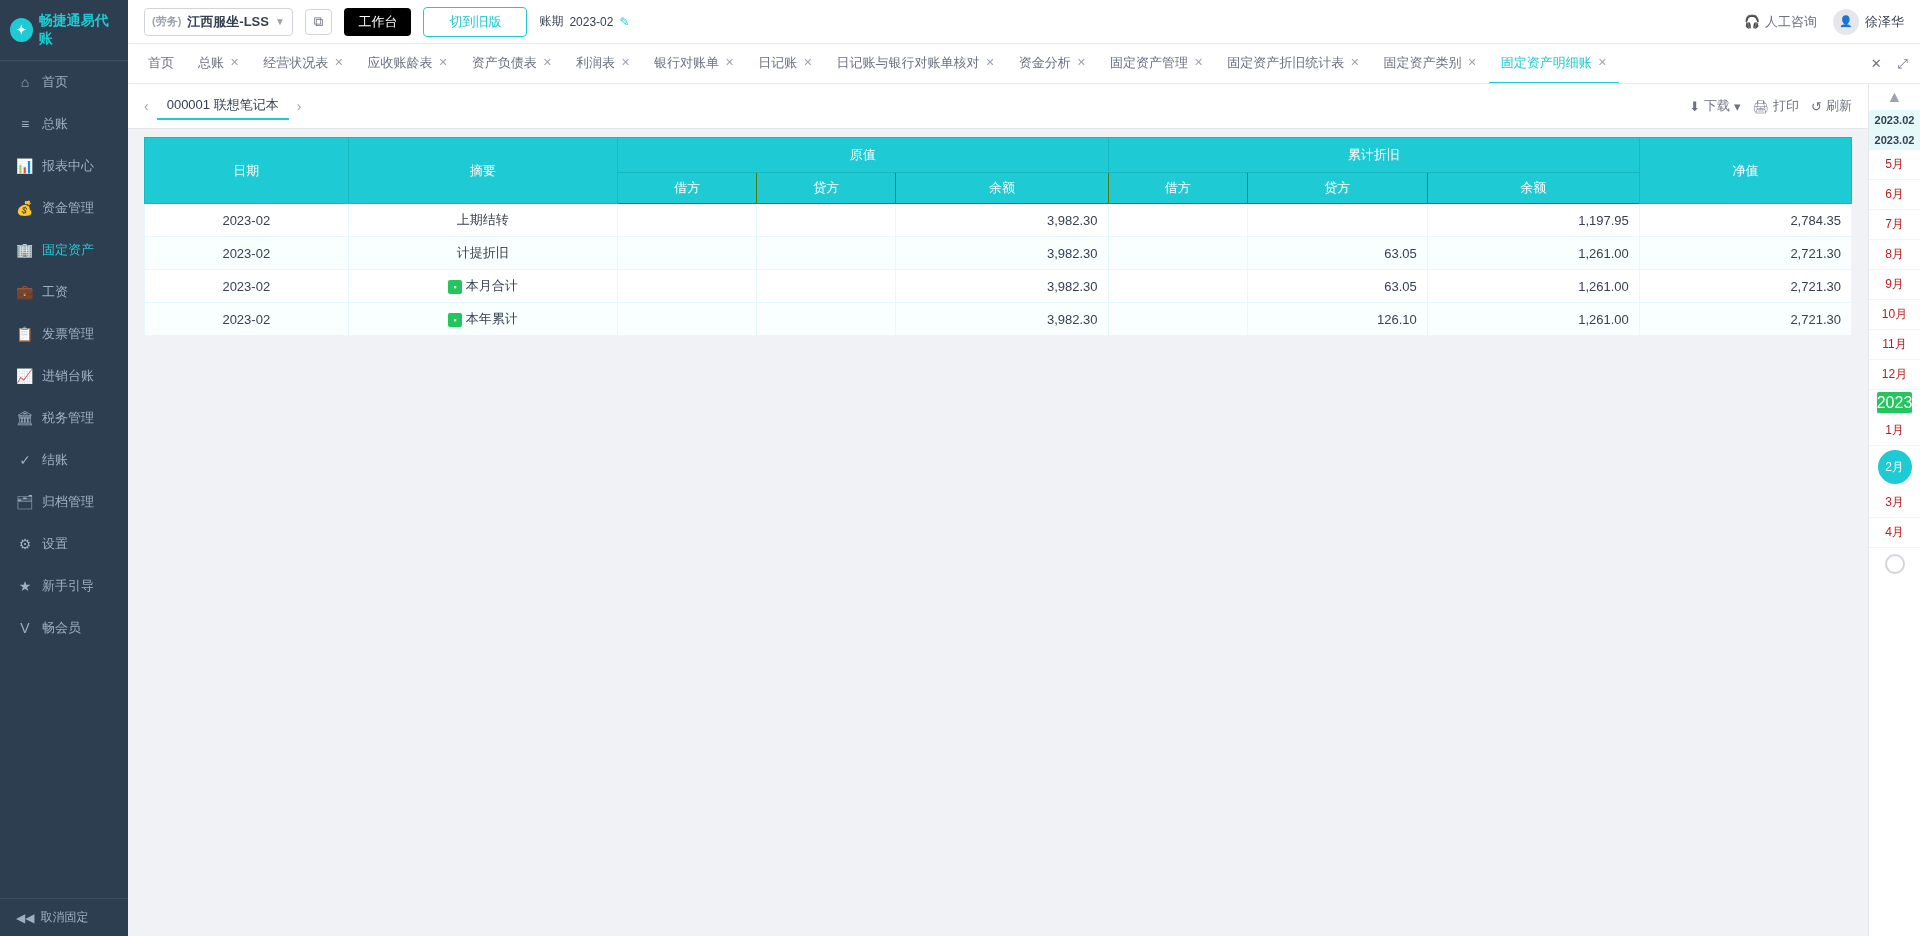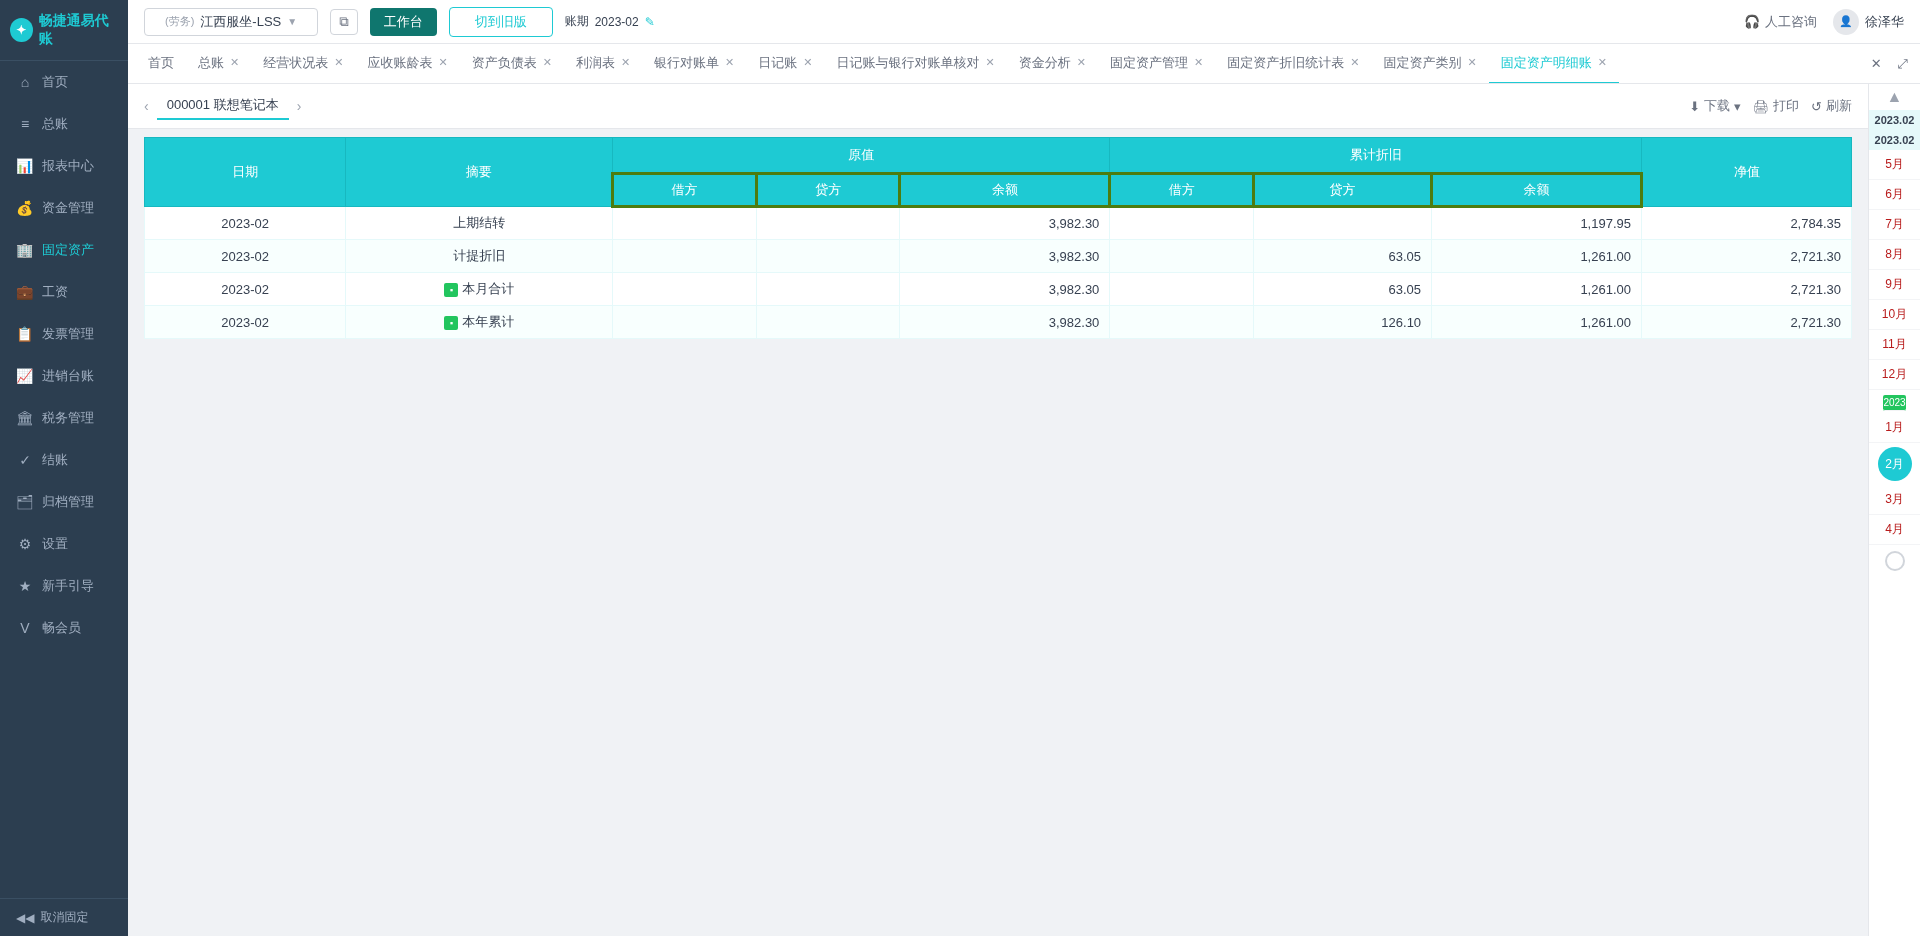--- a/index.html
+++ b/index.html
@@ -80,33 +80,34 @@
     }
     .company-selector {
       display: flex;
       align-items: center;
       gap: 6px;
       color: #374151;
       font-size: 13px;
       cursor: pointer;
       border: 1px solid #d1d5db;
       border-radius: 4px;
-      padding: 4px 20px;
+      padding: 4px 7px;
+      font-weight: bold;
     }
     .company-selector .chevron { color: #9ca3af; font-size: 10px; }
     .copy-icon-btn {
       border: 1px solid #d1d5db;
       border-radius: 4px;
       padding: 4px 8px;
       cursor: pointer;
       color: #6b7280;
       background: white;
     }
     .workbench-btn {
-      background: #0f766e;
+      background: #000000;
       color: white;
       border: none;
       border-radius: 4px;
       padding: 5px 14px;
       cursor: pointer;
       font-size: 13px;
     }
     .switch-old-btn {
       border: 1px solid #1ecad3;
       color: #1ecad3;
@@ -281,21 +282,21 @@
       font-weight: normal;
       border: 1px solid #17b8c0;
     }
     .table-subheader-row th {
       background: #1ecad3;
       color: white;
       text-align: center;
       padding: 6px 10px;
       font-size: 13px;
       font-weight: normal;
-      border: 3px solid #4d7c0f;
+      border: 1px solid #4d7c0f;
     }
     .table-body tr td {
       padding: 7px 10px;
       font-size: 13px;
       color: #374151;
       border: 1px solid #e5f9fa;
       text-align: center;
     }
     .table-body tr:nth-child(even) td { background: #f8fffe; }
     .table-body tr:nth-child(odd) td { background: white; }
@@ -349,21 +350,21 @@
       width: 34px;
       height: 34px;
       display: flex;
       align-items: center;
       justify-content: center;
       border-bottom: none;
     }
     .cal-month.year-marker {
       background: #22c55e;
       color: white;
-      font-size: 10px;
+      font-size: 16px;
       padding: 2px 0;
       border-radius: 2px;
       margin: 0 auto;
       width: 36px;
       text-align: center;
     }
     .cal-scroll-up, .cal-scroll-down {
       text-align: center;
       padding: 4px;
       color: #9ca3af;

